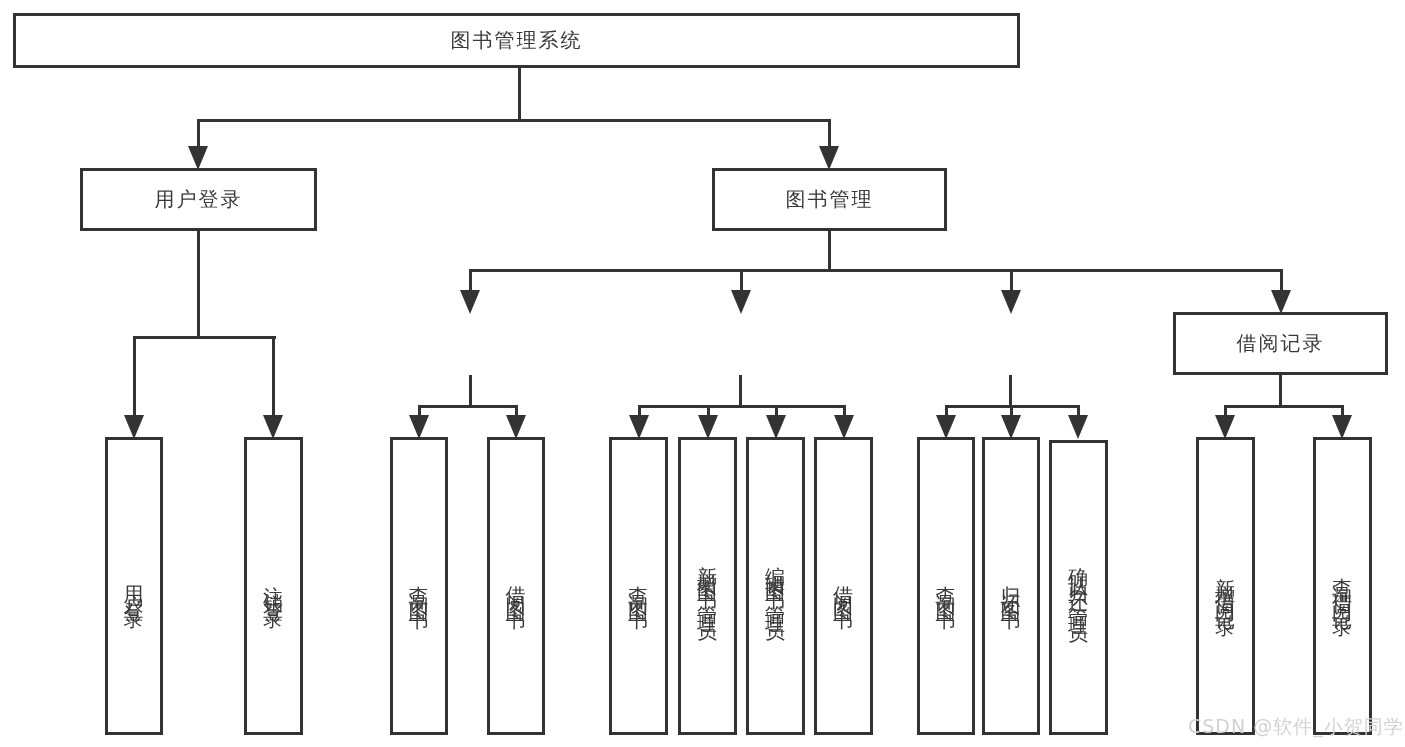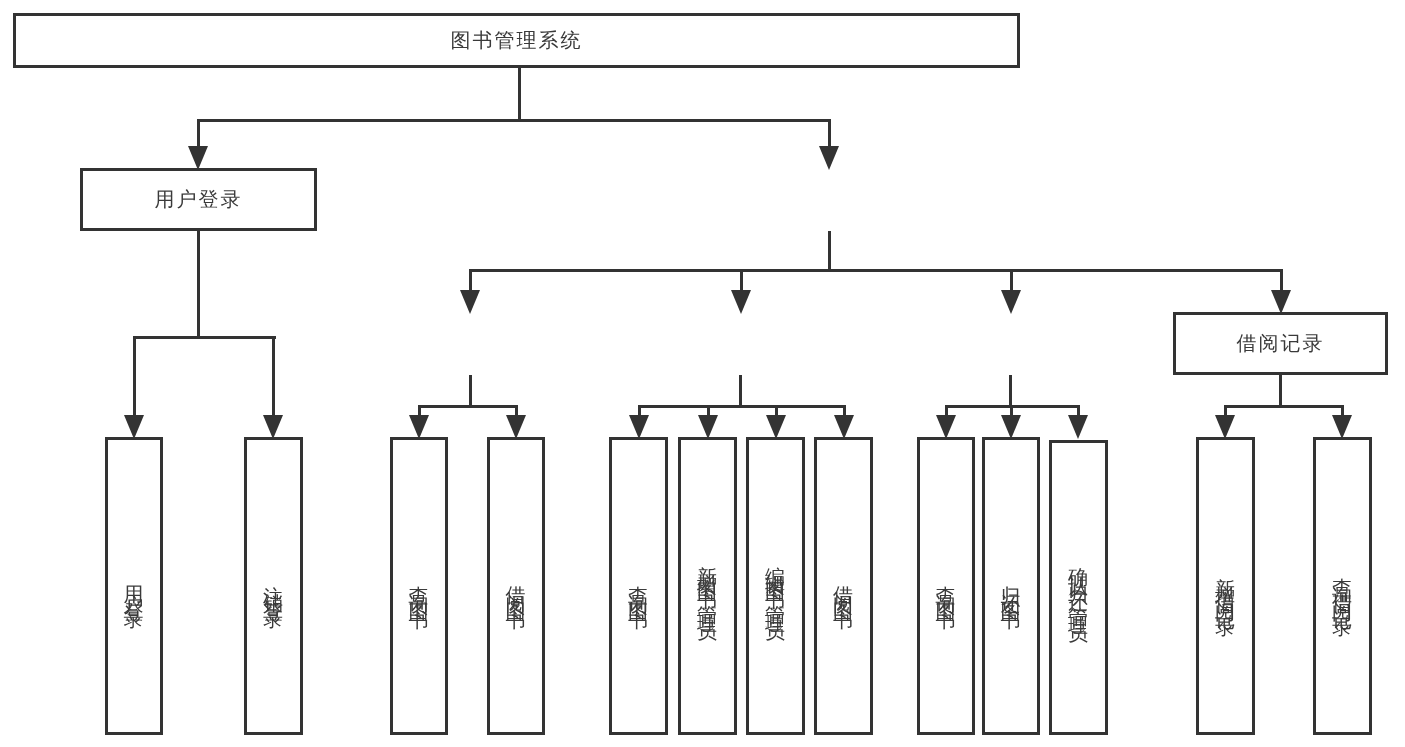--- a/index.html
+++ b/index.html
@@ -45,20 +45,23 @@
   </div>
   <div class="vline" style="left:518px;top:68px;height:54px"></div>
   <div class="hline" style="left:197px;top:119px;width:634px"></div>
   <div class="vline" style="left:197px;top:119px;height:30px"></div>
   <div class="arr" style="left:188px;top:146px"></div>
   <div class="vline" style="left:828px;top:119px;height:30px"></div>
   <div class="arr" style="left:819px;top:146px"></div>
 
   <div class="box" style="left:80px;top:168px;width:237px;height:63px">
     <span class="hlabel">用户登录</span>
+  </div>
+  <div class="box" style="left:712px;top:168px;width:235px;height:63px">
+    <span class="hlabel">图书管理</span>
   </div>
 
   <div class="vline" style="left:197px;top:231px;height:107px"></div>
   <div class="hline" style="left:133px;top:336px;width:143px"></div>
   <div class="vline" style="left:133px;top:336px;height:82px"></div>
   <div class="arr" style="left:124px;top:415px"></div>
   <div class="vline" style="left:272px;top:336px;height:82px"></div>
   <div class="arr" style="left:263px;top:415px"></div>
 
   <div class="vline" style="left:828px;top:231px;height:41px"></div>
@@ -147,14 +150,15 @@
     <span class="vtext">确认归还（管理员）</span>
   </div>
 
   <div class="box" style="left:1196px;top:437px;width:59px;height:298px">
     <span class="vtext">新增借阅记录</span>
   </div>
   <div class="box" style="left:1313px;top:437px;width:59px;height:298px">
     <span class="vtext">查询借阅记录</span>
   </div>
 
+  <div class="watermark">CSDN @软件_小贺同学</div>
 
 </div>
 
 </body></html>

